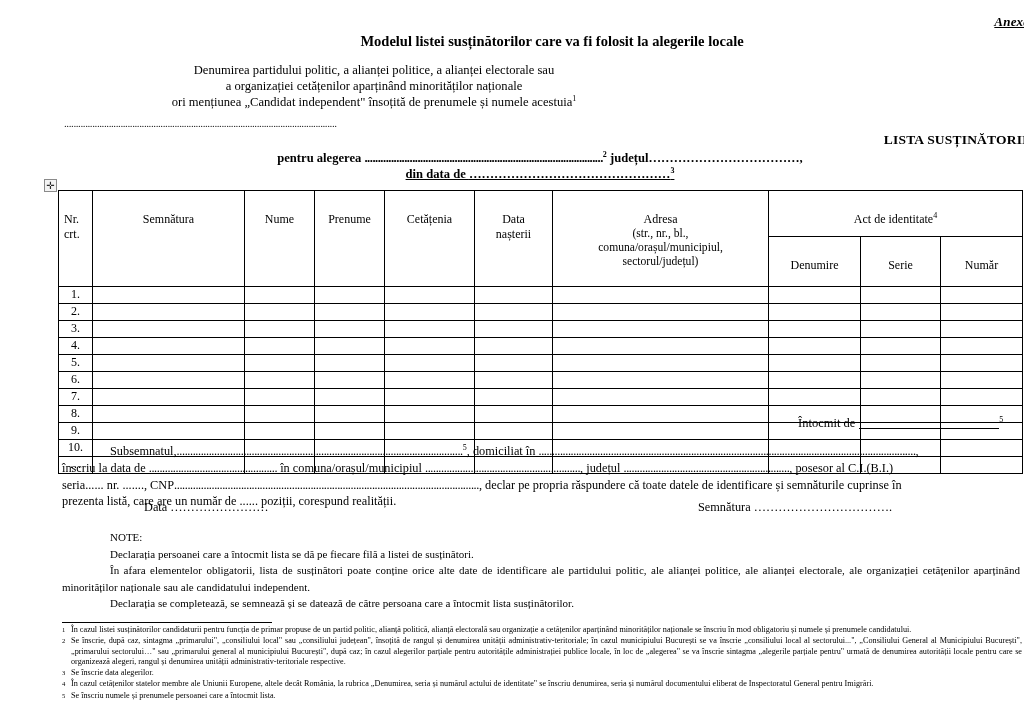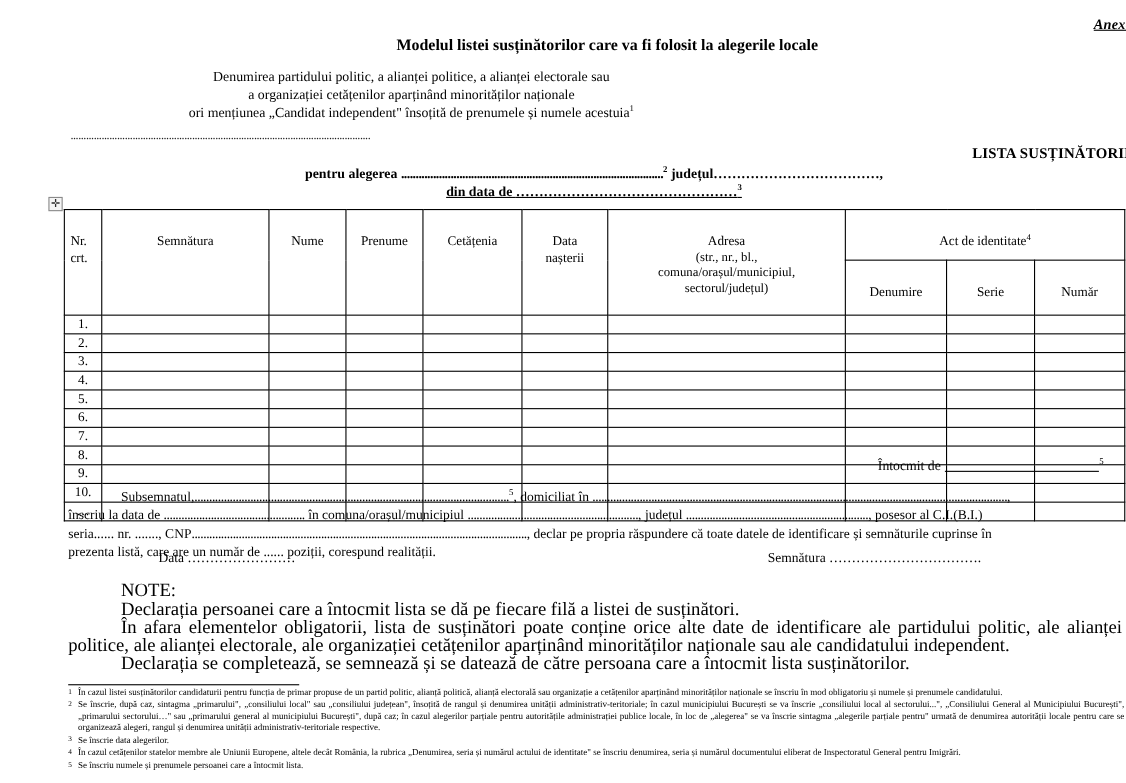--- a/index.html
+++ b/index.html
@@ -219,21 +219,21 @@
   }
   .ds-data { position: absolute; left: 82px; top: 0; }
   .ds-semn { position: absolute; left: 636px; top: 0; }
 
   
   .note {
     position: absolute;
     left: 34px;
     top: 529px;
     width: 958px;
-    font-size: 17px;
+    font-size: 11px;
     line-height: 16.6px;
     text-align: justify;
   }
   .note p { margin: 0; }
   .note .hang { text-indent: 48px; }
 
   
   .fn-sep {
     position: absolute;
     left: 34px;

